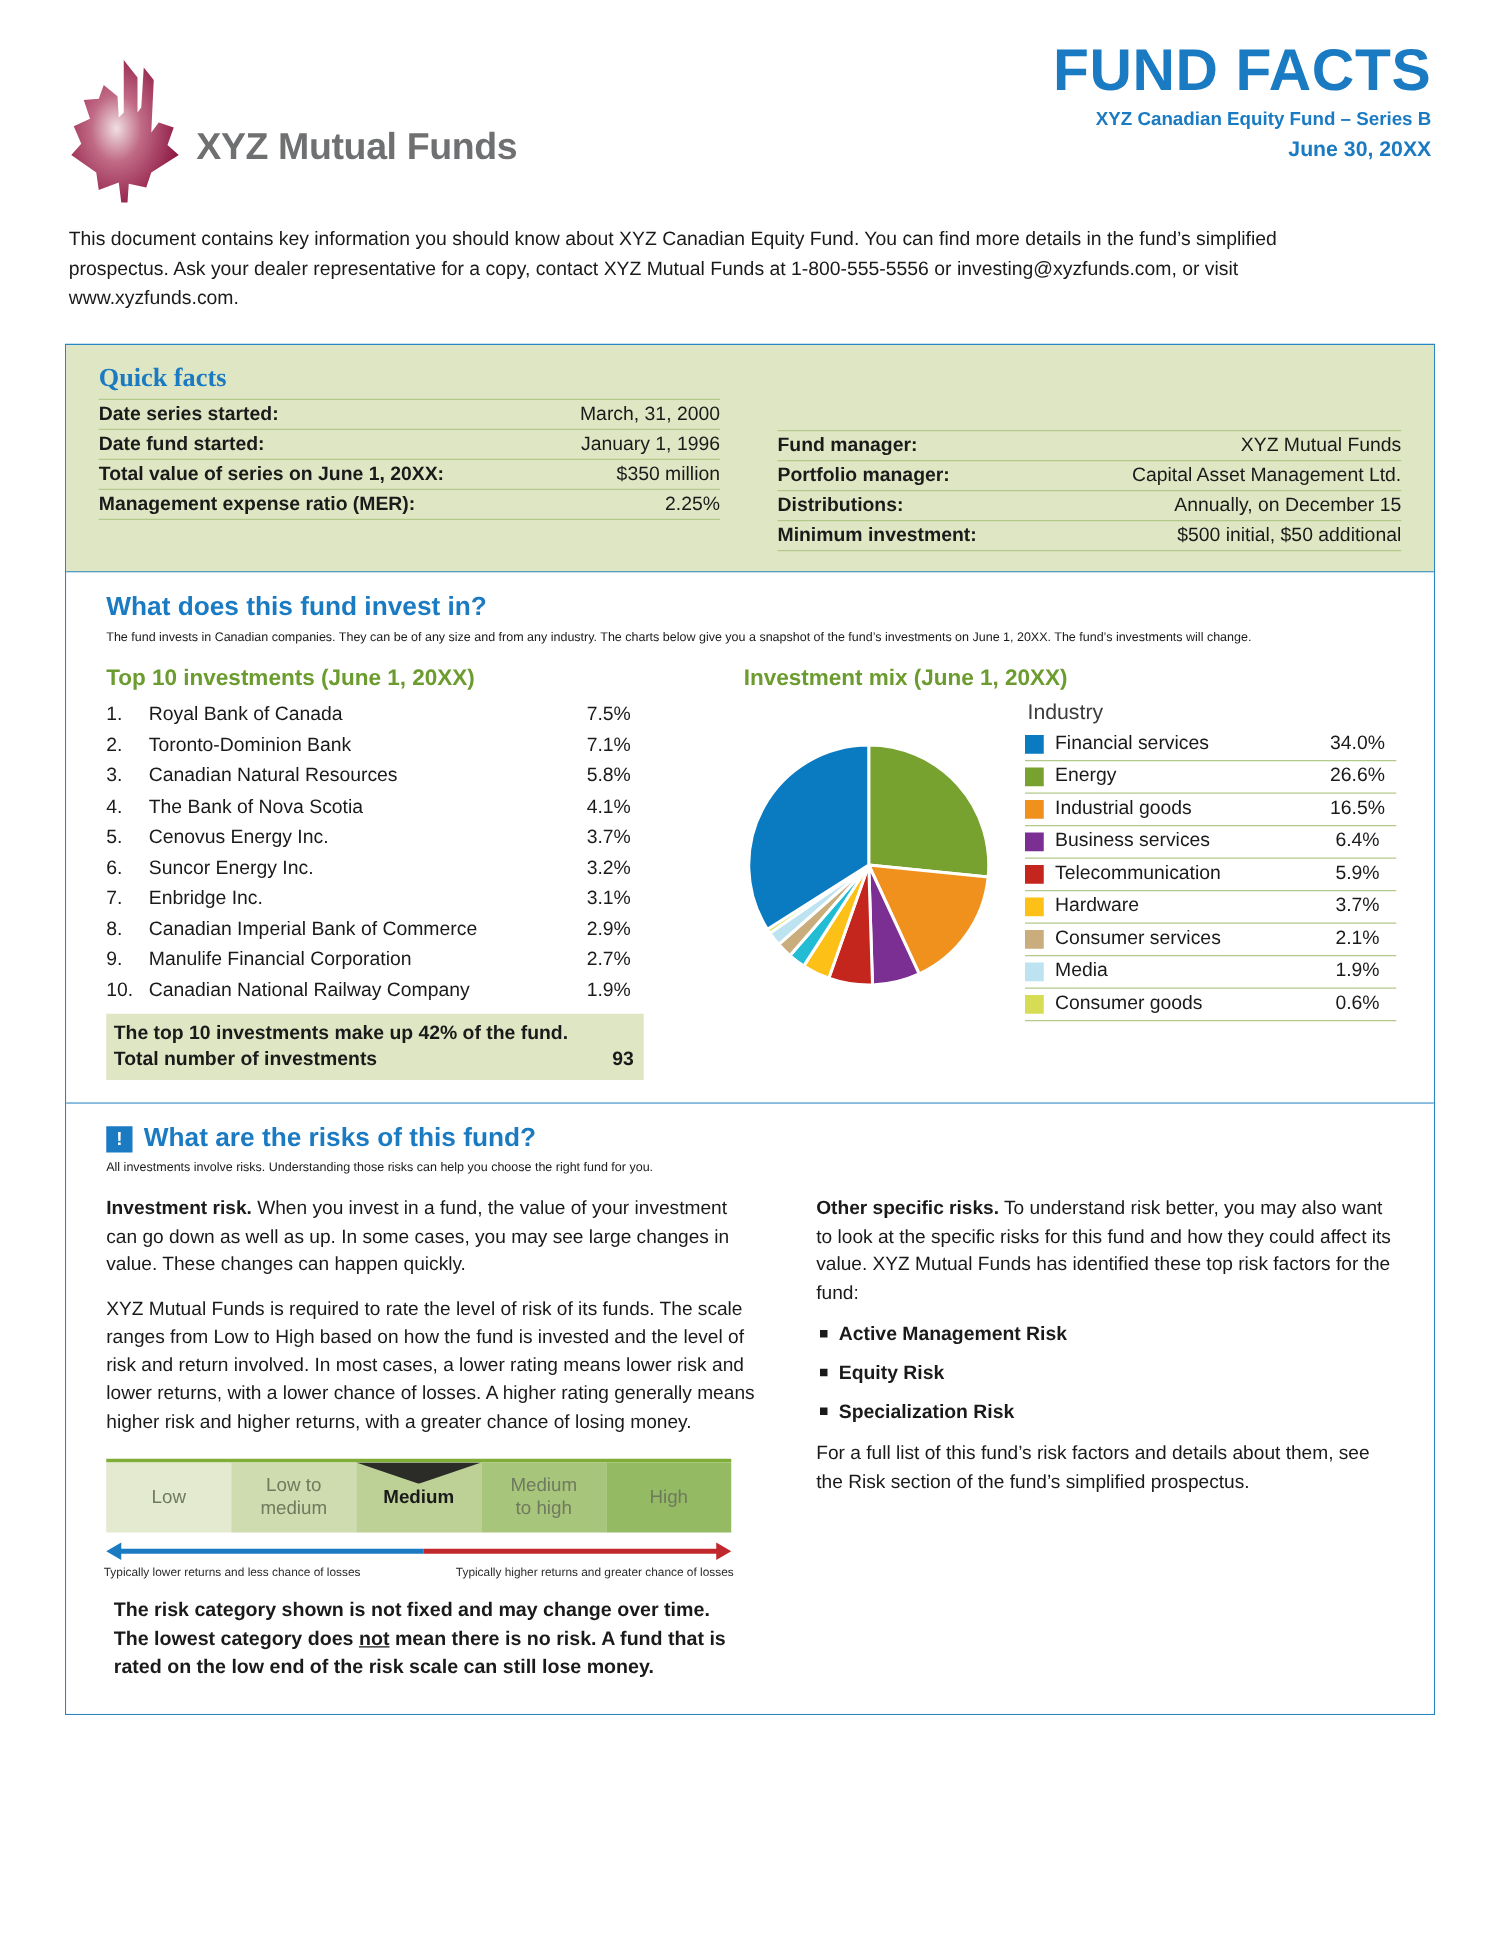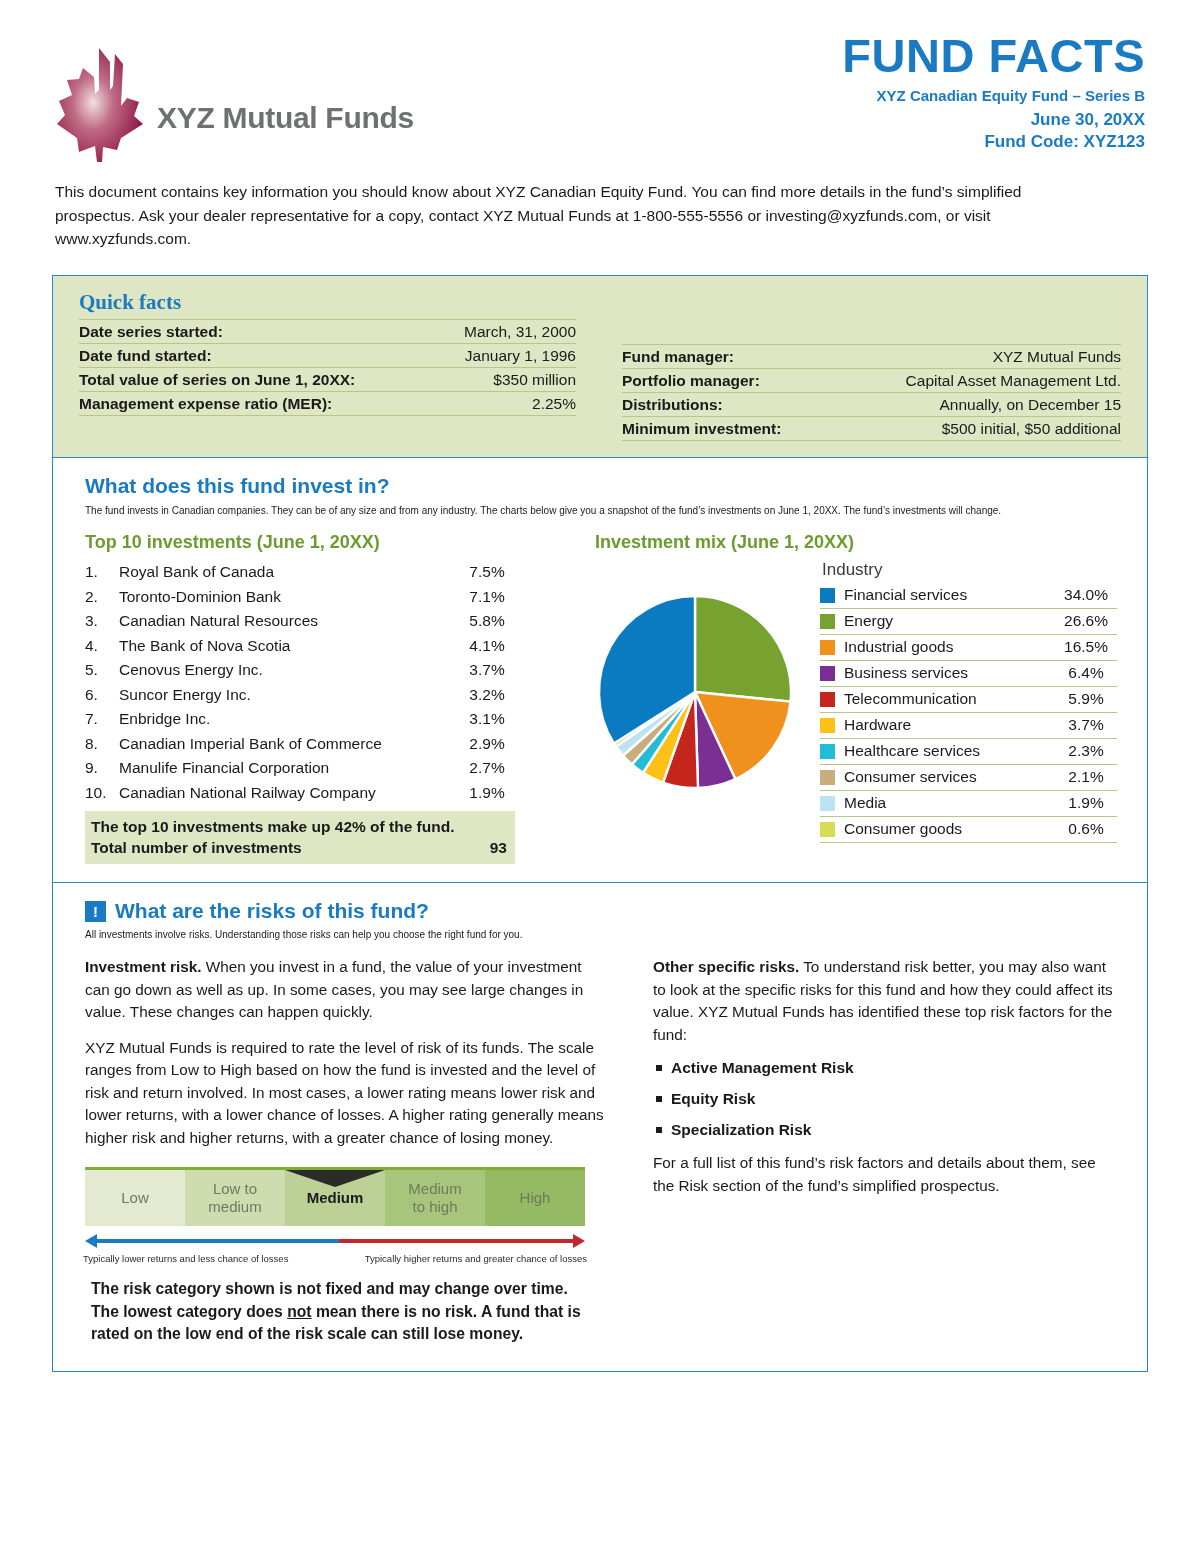--- a/index.html
+++ b/index.html
@@ -131,21 +131,20 @@
           </radialGradient>
         </defs>
         <path fill="url(#leafg)" d="M44,2 L55,16 L55,44 L58,40 L60,8 L68,18 L66,60 L72,52 L84,56 L79,70 L88,78 L66,92 L62,104 L48,101 L47,116 L42,116 L40,100 L24,106 L22,92 L2,78 L10,69 L4,55 L17,49 L12,34 L24,33 L28,22 L39,31 L40,48 L44,44 Z"></path>
       </svg>
       <div class="brand-name">XYZ Mutual Funds</div>
     </div>
     <div class="header-right">
       <div class="ff-title">FUND FACTS</div>
       <div class="ff-sub">XYZ Canadian Equity Fund – Series B</div>
       <div class="ff-date">June 30, 20XX</div>
-      <div class="ff-code">Fund Code:  XYZ123</div>
     </div>
   </div>
 
   <div class="intro">This document contains key information you should know about XYZ Canadian Equity Fund. You can find more details in the fund’s simplified prospectus. Ask your dealer representative for a copy, contact XYZ Mutual Funds at 1-800-555-5556 or investing@xyzfunds.com, or visit www.xyzfunds.com.</div>
 
   <div class="boxwrap">
 
     <div class="box-quick">
       <div class="qf-title">Quick facts</div>
       <div class="qf-cols">
@@ -300,25 +299,20 @@
                     <span class="swatch" style="background: rgb(196, 38, 29);"></span>
                     <span class="leg-name">Telecommunication</span>
                     <span class="leg-pct">5.9%</span>
                   </div>
                   <div class="leg-row">
                     <span class="swatch" style="background: rgb(252, 192, 23);"></span>
                     <span class="leg-name">Hardware</span>
                     <span class="leg-pct">3.7%</span>
                   </div>
                   <div class="leg-row">
-                    <span class="swatch" style="background: rgb(34, 188, 212);"></span>
-                    <span class="leg-name">Healthcare services</span>
-                    <span class="leg-pct">2.3%</span>
-                  </div>
-                  <div class="leg-row">
                     <span class="swatch" style="background: rgb(201, 173, 124);"></span>
                     <span class="leg-name">Consumer services</span>
                     <span class="leg-pct">2.1%</span>
                   </div>
                   <div class="leg-row">
                     <span class="swatch" style="background: rgb(188, 227, 239);"></span>
                     <span class="leg-name">Media</span>
                     <span class="leg-pct">1.9%</span>
                   </div>
                   <div class="leg-row">

